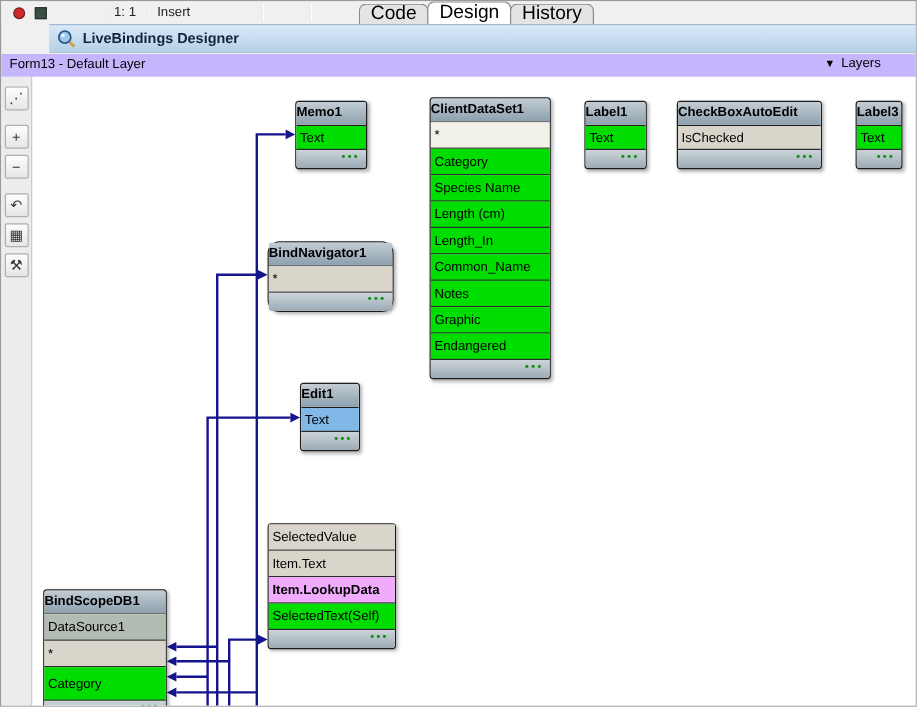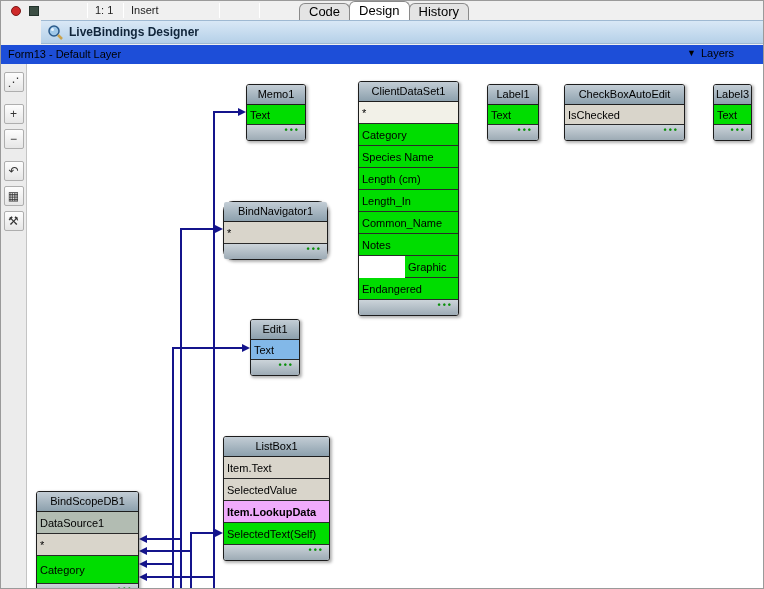--- a/index.html
+++ b/index.html
@@ -8,45 +8,45 @@
   #window { position:relative; width:764px; height:589px; background:#f0f0f0; border:1px solid #9a9a9a; overflow:hidden; }
 
   
   .toolbar { position:absolute; left:0; top:0; width:100%; height:19px; background:#f0f0f0; }
   .record-dot { position:absolute; left:10px; top:5px; width:10px; height:10px; border-radius:50%; border:1px solid #7a1a1a; }
   .stop-sq { position:absolute; left:28px; top:5px; width:10px; height:10px; border:1px solid #22332c; }
   .tb-sep { position:absolute; top:2px; width:1px; height:15px; background:#c0c0c0; border-right:1px solid #ffffff; }
   .tb-label { position:absolute; top:3px; font-size:11px; color:#222; }
 
   .tabs { position:absolute; left:298px; top:0; height:19px; display:flex; align-items:flex-end; }
-  .tab { height:17px; line-height:15px; padding:0 9px; border:1px solid #8a8a8a; border-bottom:none; border-radius:6px 6px 0 0; background:#e4e4e4; margin-right:-1px; font-size:13px; cursor:default; }
+  .tab { height:17px; line-height:15px; padding:0 9px; border:1px solid #8a8a8a; border-bottom:none; border-radius:6px 6px 0 0; background:#e4e4e4; margin-right:-1px; font-size:16px; cursor:default; }
   .tab.active { background:#ffffff; height:19px; line-height:17px; }
 
   
   .lb-titlebar { position:absolute; left:0; top:19px; width:100%; height:24px; background:linear-gradient(#d9e8f6,#b5d0e8); border-top:1px solid #9fb9d2; border-bottom:1px solid #9fb9d2; display:flex; align-items:center; padding-left:6px; gap:6px;margin-left:40px; }
   .lb-title { font-weight:bold; color:#10253a; font-size:12px; }
 
   
-  .layerbar { position:absolute; left:0; top:44px; width:100%; height:19px; background:#1d4ed8; }
+  .layerbar { position:absolute; left:0; top:44px; width:100%; height:19px; background:#c4b5fd; }
   .form-label { position:absolute; left:7px; top:3px; }
   .layers-btn { position:absolute; right:26px; top:2px; display:flex; align-items:center; gap:5px; padding:0 3px; cursor:default; }
   .layers-btn .tri { font-size:9px; }
 
   
   .toolstrip { position:absolute; left:0; top:63px; width:26px; height:526px; background:#ececec; border-right:1px solid #c4c4c4; padding-top:8px; }
   .toolbtn { width:20px; height:20px; margin:0 auto 5px auto; border:1px solid #aeaeae; border-radius:2px; background:linear-gradient(#fdfdfd,#e6e6e6); display:flex; align-items:center; justify-content:center; font-size:12px; color:#333; }
   .toolbtn.gap { margin-bottom:12px; }
 
   
   .canvas { position:absolute; left:26px; top:63px; width:738px; height:526px; background:#ffffff; overflow:hidden; }
   #wires { position:absolute; left:0; top:0; }
 
   
   .entity { position:absolute; border:1px solid #1d1d1d; border-radius:3px; background:#fff; box-shadow:1.5px 1.5px 3px rgba(0,0,0,0.3); }
-  .entity .hdr { height:20px; line-height:19px; text-align:center; font-weight:normal; font-size:11px; background:linear-gradient(#c3cdd5,#8ca0ad); border-bottom:1px solid #1d1d1d; border-radius:2px 2px 0 0; white-space:nowrap; overflow:hidden; }
+  .entity .hdr { height:20px; line-height:19px; text-align:left; font-weight:bold; font-size:11px; background:linear-gradient(#c3cdd5,#8ca0ad); border-bottom:1px solid #1d1d1d; border-radius:2px 2px 0 0; white-space:nowrap; overflow:hidden; }
   .entity .row { display:flex; align-items:center; padding-left:3px; border-bottom:1px solid #2a2a2a; font-size:11px; white-space:nowrap; overflow:hidden; }
   .entity .ftr { height:15px; position:relative; background:linear-gradient(#ccd4da,#9dabb5); border-radius:0 0 2px 2px; }
   .dots { position:absolute; right:5px; top:0px; font-size:9px; font-weight:bold; letter-spacing:2px; color:#0a8f0a; }
 </style>
 </head>
 <body>
 
 <div id="window">
 
   <div class="toolbar">
@@ -131,21 +131,21 @@
       </div>
       <div class="entity" style="left: 331px; top: 17px; width: 101px;">
         <div class="hdr">ClientDataSet1</div>
         <div class="row" style="height: 22px; background: rgb(242, 241, 232);">*</div>
         <div class="row" style="height: 22px; background: rgb(0, 221, 0);">Category</div>
         <div class="row" style="height: 22px; background: rgb(0, 221, 0); text-align: right;">Species Name</div>
         <div class="row" style="height: 22px; background: rgb(0, 221, 0);">Length (cm)</div>
         <div class="row" style="height: 22px; background: rgb(0, 221, 0);">Length_In</div>
         <div class="row" style="height: 22px; background: rgb(0, 221, 0);">Common_Name</div>
         <div class="row" style="height: 22px; background: rgb(0, 221, 0);">Notes</div>
-        <div class="row" style="height: 22px; background: rgb(0, 221, 0); margin-left: 46px;">Graphic</div>
+        <div class="row" style="height: 22px; background: rgb(0, 221, 0);">Graphic</div>
         <div class="row" style="height: 22px; background: rgb(0, 221, 0);">Endangered</div>
         <div class="ftr">
           <span class="dots">•••</span>
         </div>
       </div>
       <div class="entity" style="left: 460px; top: 20px; width: 52px;">
         <div class="hdr">Label1</div>
         <div class="row" style="height: 20px; background: rgb(0, 221, 0);">Text</div>
         <div class="ftr">
           <span class="dots">•••</span>
@@ -173,23 +173,22 @@
         </div>
       </div>
       <div class="entity" style="left: 223px; top: 255px; width: 50px;">
         <div class="hdr">Edit1</div>
         <div class="row" style="height: 20px; background: rgb(130, 184, 232);">Text</div>
         <div class="ftr">
           <span class="dots">•••</span>
         </div>
       </div>
       <div class="entity" style="left: 196px; top: 372px; width: 107px;">
-        <div class="hdr">ListBox1</div>
+        <div class="row" style="height: 22px; background: rgb(217, 213, 203);">SelectedValue</div>
         <div class="row" style="height: 22px; background: rgb(217, 213, 203);">Item.Text</div>
-        <div class="row" style="height: 22px; background: rgb(217, 213, 203);">SelectedValue</div>
         <div class="row" style="height: 22px; background: #f0abfc; font-weight: bold;">Item.LookupData</div>
         <div class="row" style="height: 22px; background: rgb(0, 221, 0);">SelectedText(Self)</div>
         <div class="ftr">
           <span class="dots">•••</span>
         </div>
       </div>
       <div class="entity" style="left: 9px; top: 427px; width: 103px;">
         <div class="hdr">BindScopeDB1</div>
         <div class="row" style="height: 22px; background: rgb(178, 188, 178);">DataSource1</div>
         <div class="row" style="height: 22px; background: rgb(217, 213, 203);">*</div>

